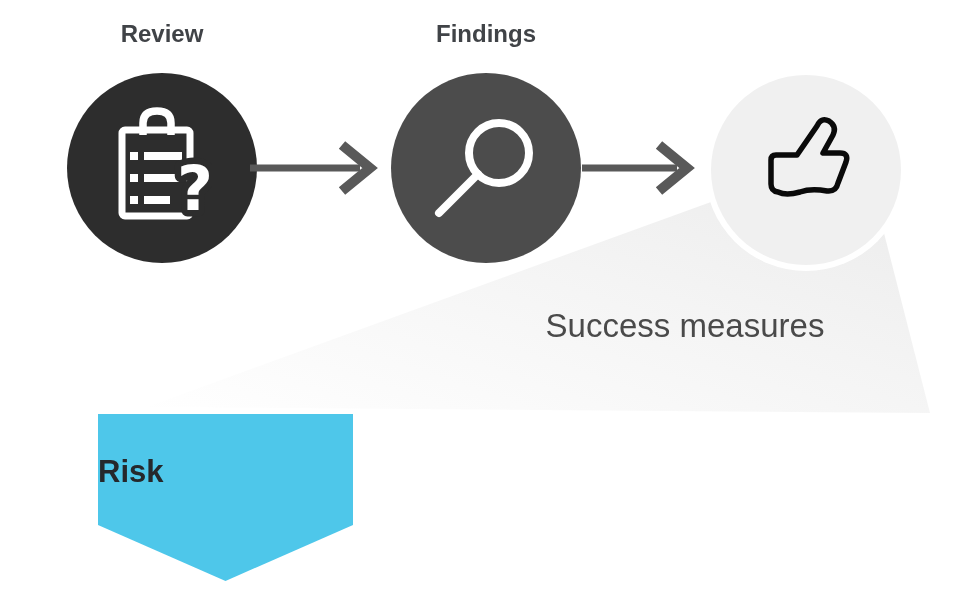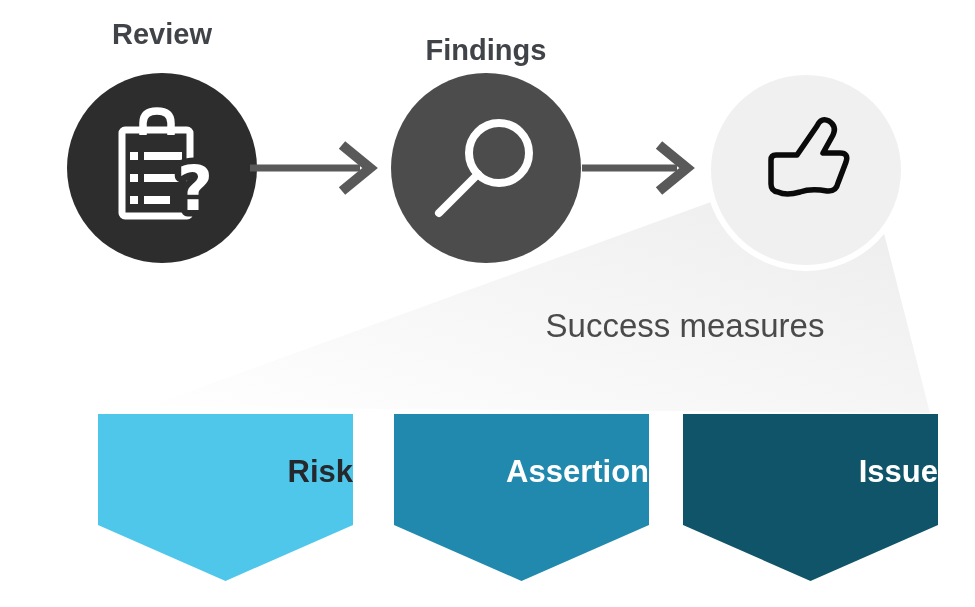--- a/index.html
+++ b/index.html
@@ -20,21 +20,21 @@
     z-index: 0;
   }
 
   
   .step-label {
     position: absolute;
     top: 14px;
     height: 40px;
     line-height: 40px;
     text-align: center;
-    font-size: 29px;
+    font-size: 24px;
     font-weight: 700;
     z-index: 3;
   }
   .step-label--review { left: 62px;  width: 200px; }
   .step-label--findings { left: 386px; width: 200px; }
   .step-label--recommendations { left: 656px; width: 300px; }
 
   
   .circle {
     position: absolute;
@@ -81,21 +81,21 @@
   }
   .measure--risk      { left: 98px;  }
   .measure--assertion { left: 394px; }
   .measure--issue     { left: 683px; }
   .measure-label {
     position: absolute;
     left: 0; top: 36px;
     width: 100%;
     height: 44px;
     line-height: 44px;
-    text-align: right;
+    text-align: left;
     font-size: 31px;
     font-weight: 700;
   }
 </style>
 </head>
 <body>
 
 <div class="canvas">
 
   <svg class="beam" width="975" height="607" viewBox="0 0 975 607">
@@ -103,21 +103,21 @@
       <linearGradient id="beamGrad" x1="0" y1="1" x2="1" y2="0">
         <stop offset="0" stop-color="#ffffff"></stop>
         <stop offset="0.55" stop-color="#f4f4f4"></stop>
         <stop offset="1" stop-color="#eaeaea"></stop>
       </linearGradient>
     </defs>
     <polygon points="862,147 930,413 147,407" fill="url(#beamGrad)"></polygon>
   </svg>
 
   <div class="step-label step-label--review" style="color: rgb(64, 67, 71);">Review</div>
-  <div class="step-label step-label--findings" style="color: rgb(64, 67, 71); margin-top: 16px;">Findings</div>
+  <div class="step-label step-label--findings" style="color: rgb(64, 67, 71);">Findings</div>
 
   <div class="circle circle--review" style="background-color: rgb(45, 45, 45);">
     <svg class="icon-svg icon-svg--clipboard" width="100" height="118" viewBox="0 0 100 118" style="color: rgb(255, 255, 255);">
       <rect x="10" y="24" width="68" height="86" rx="3" fill="none" stroke="currentColor" stroke-width="7"></rect>
       <rect x="18" y="46" width="8" height="8" fill="currentColor"></rect>
       <rect x="32" y="46" width="38" height="8" fill="currentColor"></rect>
       <rect x="18" y="68" width="8" height="8" fill="currentColor"></rect>
       <rect x="32" y="68" width="38" height="8" fill="currentColor"></rect>
       <rect x="18" y="90" width="8" height="8" fill="currentColor"></rect>
       <rect x="32" y="90" width="26" height="8" fill="currentColor"></rect>
@@ -151,27 +151,15 @@
 
   <div class="funnel-title" style="color: rgb(74, 74, 74);">Success measures</div>
 
   <div class="measure measure--risk">
     <svg width="255" height="168" viewBox="0 0 255 168">
       <polygon points="0,0 255,0 255,111 127.5,167 0,111" fill="#4EC7EA"></polygon>
     </svg>
     <div class="measure-label" style="color: rgb(37, 40, 44);">Risk</div>
   </div>
 
-  <div class="measure measure--assertion">
-    <svg width="255" height="168" viewBox="0 0 255 168">
-      <polygon points="0,0 255,0 255,111 127.5,167 0,111" fill="#2189AE"></polygon>
-    </svg>
-    <div class="measure-label" style="color: rgb(255, 255, 255);">Assertion</div>
-  </div>
 
-  <div class="measure measure--issue">
-    <svg width="255" height="168" viewBox="0 0 255 168">
-      <polygon points="0,0 255,0 255,111 127.5,167 0,111" fill="#0F5468"></polygon>
-    </svg>
-    <div class="measure-label" style="color: rgb(255, 255, 255);">Issue</div>
-  </div>
 
 </div>
 
 </body></html>

